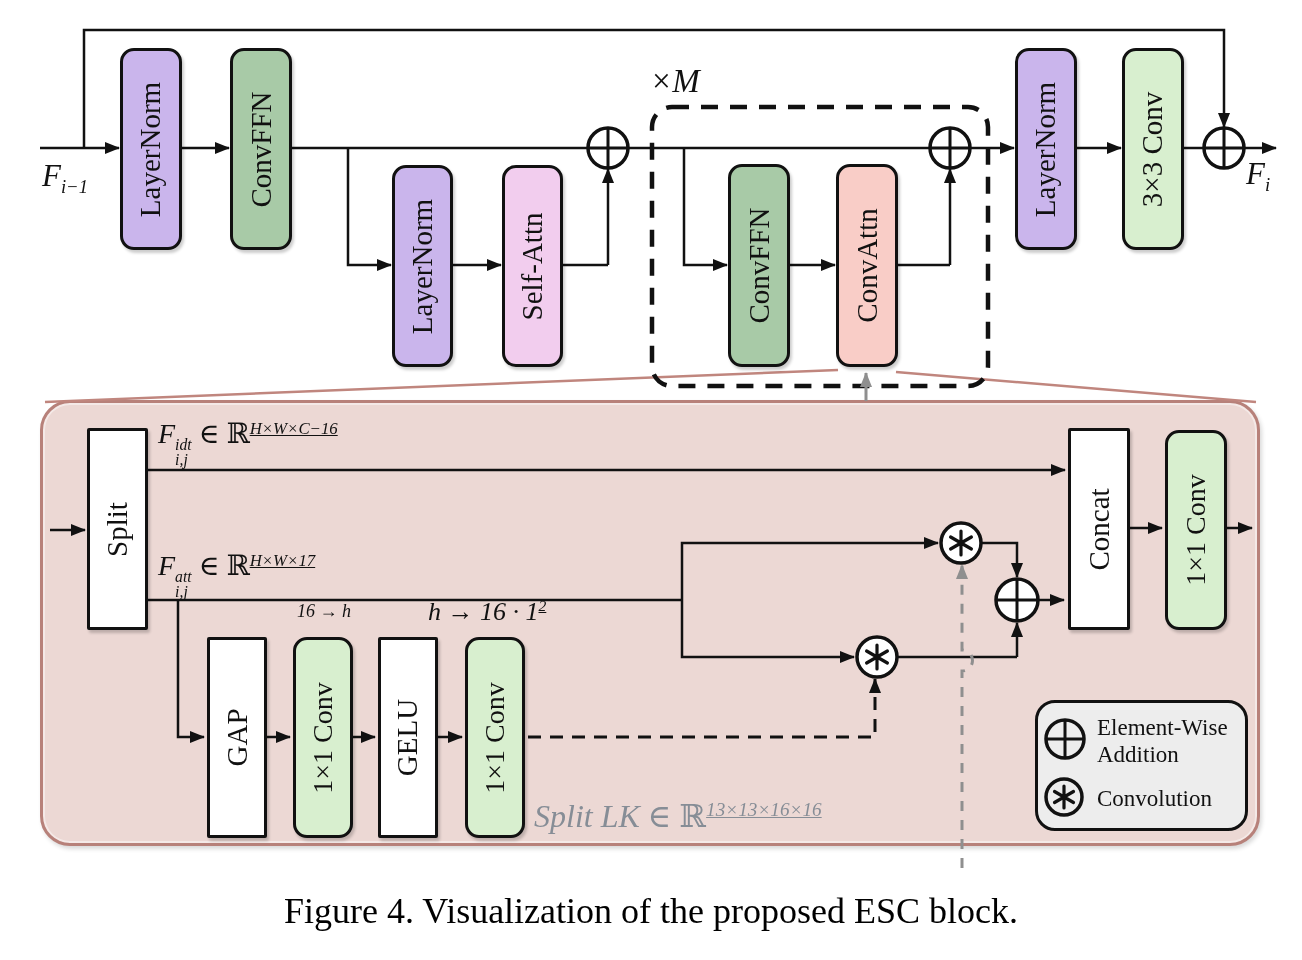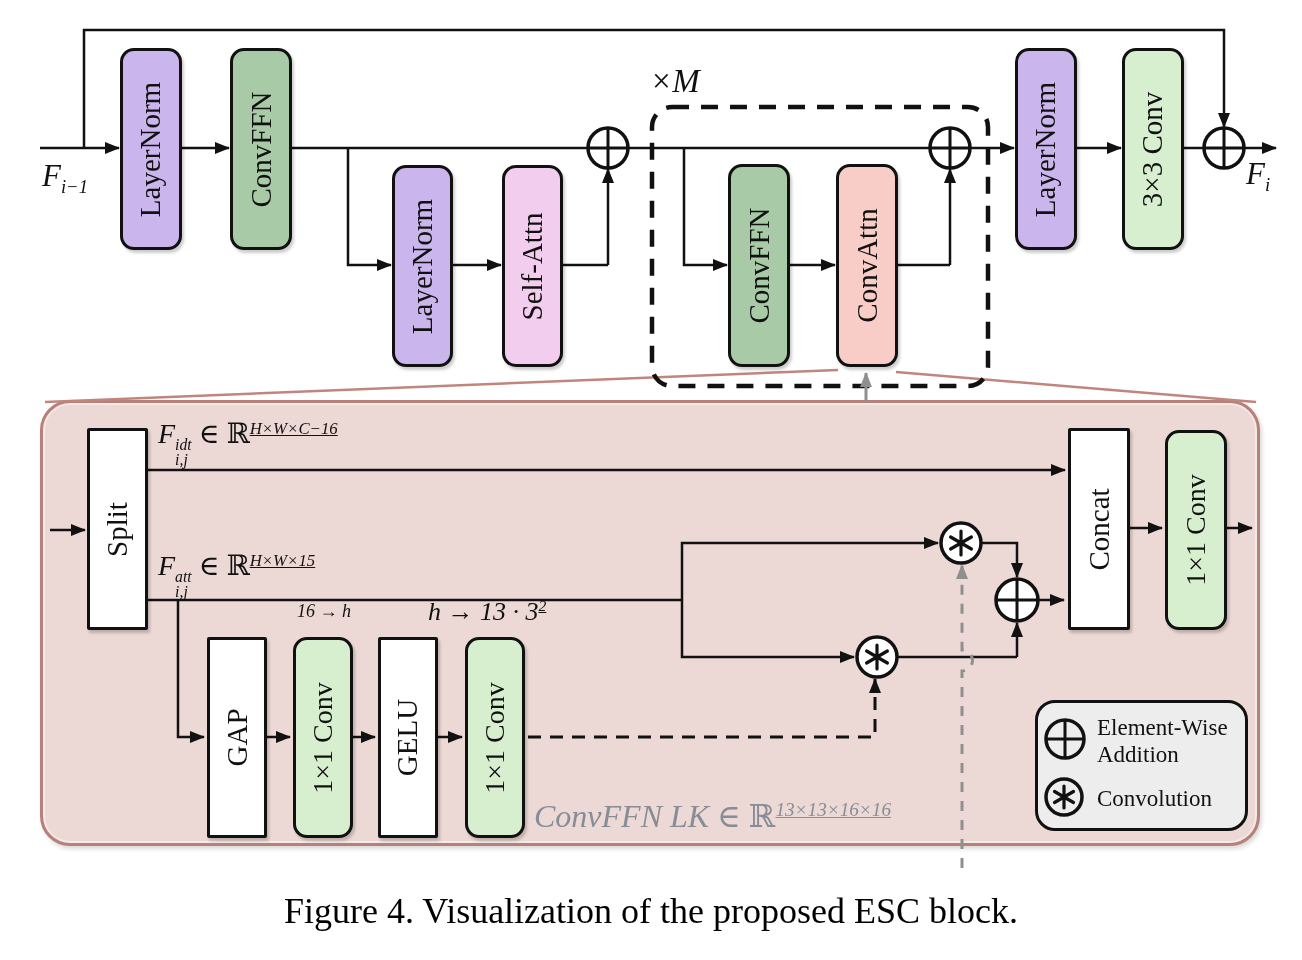--- a/index.html
+++ b/index.html
@@ -206,29 +206,29 @@
     <div class="lbl it math" style="left:158px;top:419px;">
       <span>F</span><span class="ss">
           <span>idt</span>
           <span>i,j</span>
         </span><span class="up"> ∈ ℝ</span><span class="exp">H×W×C−16</span></div>
 
     <div class="lbl it math" style="left:158px;top:551px;">
       <span>F</span><span class="ss">
           <span>att</span>
           <span>i,j</span>
-        </span><span class="up"> ∈ ℝ</span><span class="exp">H×W×15</span></div>
+        </span><span class="up"> ∈ ℝ</span><span class="exp">H×W×17</span></div>
 
     <div class="lbl it" style="left:268px;top:602px;width:112px;text-align:center;font-size:18px;">16 → h</div>
     <div class="lbl it" style="left:428px;top:598px;width:118px;text-align:center;font-size:26px;">
-      <span>h → 13 · 3</span><span class="exp">2</span></div>
+      <span>h → 16 · 1</span><span class="exp">2</span></div>
 
 
     <div class="lbl it grayt" style="left:534px;top:800px;font-size:32px;">
-      <span>ConvFFN LK</span><span class="up"> ∈ ℝ</span><span class="exp">13×13×16×16</span></div>
+      <span>Split LK</span><span class="up"> ∈ ℝ</span><span class="exp">13×13×16×16</span></div>
 
     <div class="legend-text" style="left:1097px;top:714px;">
       <div>Element-Wise</div>
       <div>Addition</div>
       </div>
     <div class="legend-text" style="left:1097px;top:785px;">Convolution</div>
 
     <div class="caption">Figure 4. Visualization of the proposed ESC block.</div>
   </div>
 </div>

